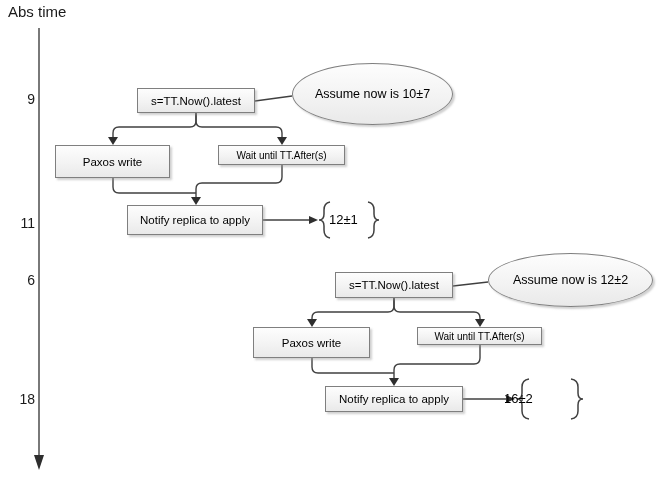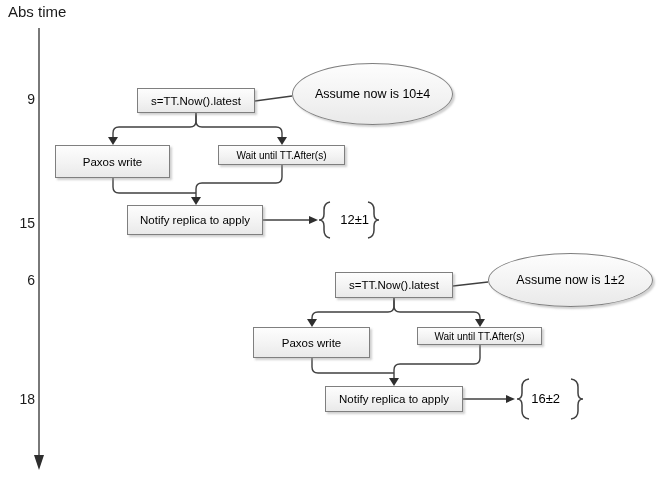--- a/index.html
+++ b/index.html
@@ -55,26 +55,26 @@
   .paxos1  { left: 55px;  top: 145px; width: 115px; height: 33px; }
   .wait1   { left: 218px; top: 145px; width: 127px; height: 20px; font-size: 10px; }
   .notify1 { left: 127px; top: 205px; width: 136px; height: 30px; }
   .now2    { left: 335px; top: 272px; width: 118px; height: 26px; }
   .ell2    { left: 488px; top: 253px; width: 165px; height: 54px; }
   .paxos2  { left: 253px; top: 327px; width: 117px; height: 31px; }
   .wait2   { left: 417px; top: 327px; width: 125px; height: 18px; font-size: 10px; }
   .notify2 { left: 325px; top: 386px; width: 138px; height: 26px; }
   .brace-value {
     position: absolute;
-    text-align: right;
+    text-align: left;
     font-size: 13px;
     color: #000000;
   }
   .bv1 { left: 329px; top: 212px; width: 40px; }
-  .bv2 { left: 516px; top: 391px; width: 44px; }
+  .bv2 { left: 504px; top: 391px; width: 44px; }
 </style>
 </head>
 <body>
 
 <div class="canvas">
 
   <svg class="layer" width="666" height="481" viewBox="0 0 666 481">
     <g stroke="#404040" stroke-width="1.4" fill="none">
 
       <g>
@@ -120,31 +120,31 @@
       <polygon points="318,220 309,216 309,224"></polygon>
       <polygon points="312,327 307,319 317,319"></polygon>
       <polygon points="480,327 475,319 485,319"></polygon>
       <polygon points="394,386 389,378 399,378"></polygon>
       <polygon points="515,399 506,395 506,403"></polygon>
     </g>
   </svg>
 
   <div class="axis-title">Abs time</div>
   <div class="tick tick-9">9</div>
-  <div class="tick tick-11">15</div>
+  <div class="tick tick-11">11</div>
   <div class="tick tick-13">6</div>
   <div class="tick tick-17">18</div>
 
   <div class="node now1">s=TT.Now().latest</div>
-  <div class="node ellipse ell1">Assume now is 10±4</div>
+  <div class="node ellipse ell1">Assume now is 10±7</div>
   <div class="node paxos1">Paxos write</div>
   <div class="node wait1">Wait until TT.After(s)</div>
   <div class="node notify1">Notify replica to apply</div>
   <div class="brace-value bv1">12±1</div>
 
   <div class="node now2">s=TT.Now().latest</div>
-  <div class="node ellipse ell2">Assume now is 1±2</div>
+  <div class="node ellipse ell2">Assume now is 12±2</div>
   <div class="node paxos2">Paxos write</div>
   <div class="node wait2">Wait until TT.After(s)</div>
   <div class="node notify2">Notify replica to apply</div>
   <div class="brace-value bv2">16±2</div>
 
 </div>
 
 </body></html>

